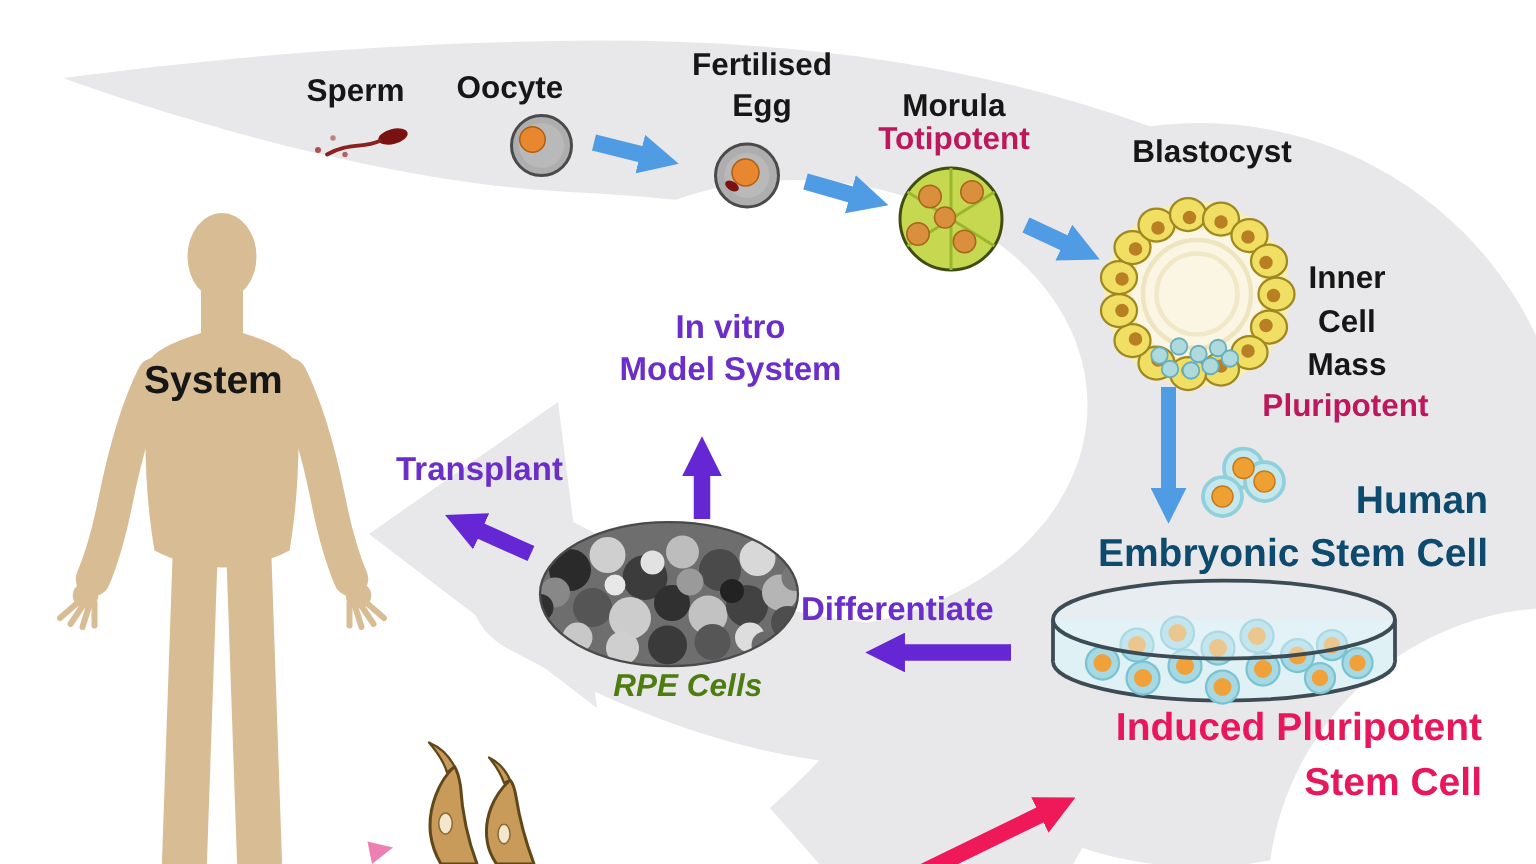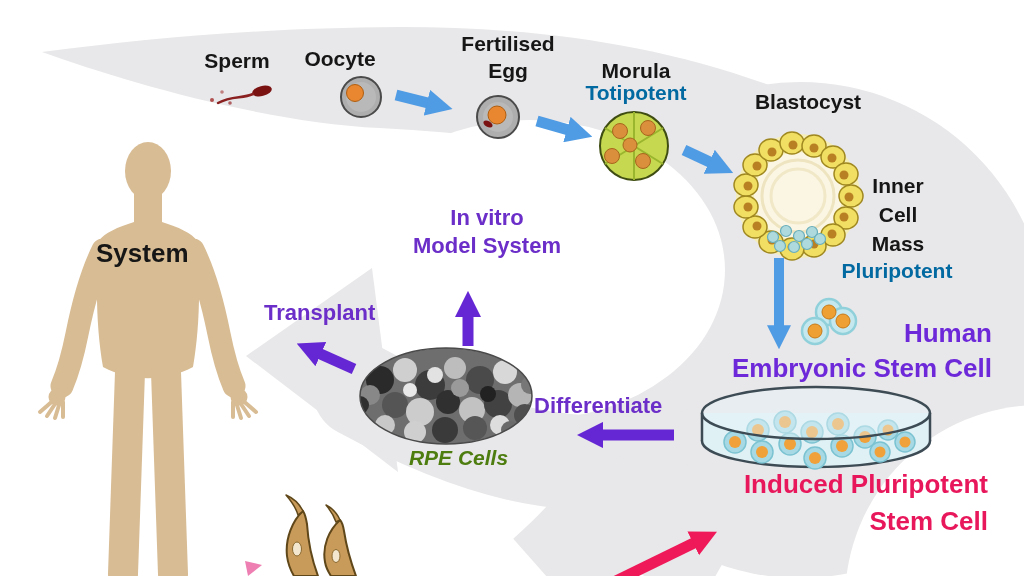--- a/index.html
+++ b/index.html
@@ -1,23 +1,23 @@
 <!DOCTYPE html>
 <html><head>
 <meta charset="utf-8">
 <style>
   html,body{margin:0;padding:0;background:#ffffff;}
   .canvas{position:relative;width:1024px;height:576px;overflow:hidden;background:#ffffff;
           font-family:"Liberation Sans","DejaVu Sans",sans-serif;}
   .canvas svg.bg{position:absolute;left:0;top:0;}
   .lbl{position:absolute;font-weight:bold;white-space:pre-line;z-index:5;line-height:1.3;}
   .black{color:#161616;}
-  .orange{color:#0369a1;}
+  .orange{color:#be185d;}
   .purple{color:#6b2ec8;}
-  .blue{color:#6d28d9;}
+  .blue{color:#0c4a6e;}
   .crimson{color:#e8175c;}
   .olive{color:#4d7c0f;font-style:italic;}
   .ctr{text-align:center;}
   .rgt{text-align:right;}
   .s21{font-size:21px;}
   .s22{font-size:22px;}
   .s26{font-size:26px;}
 </style>
 </head>
 <body>

